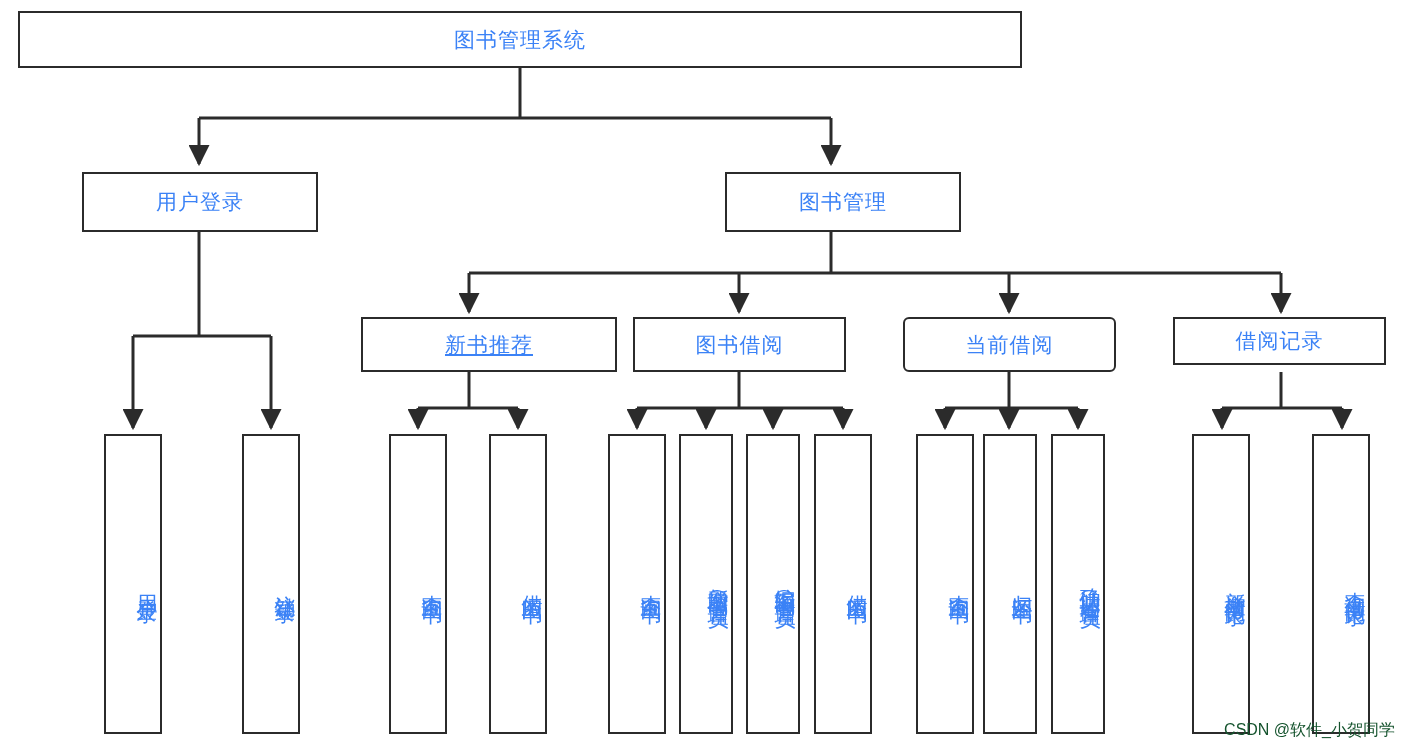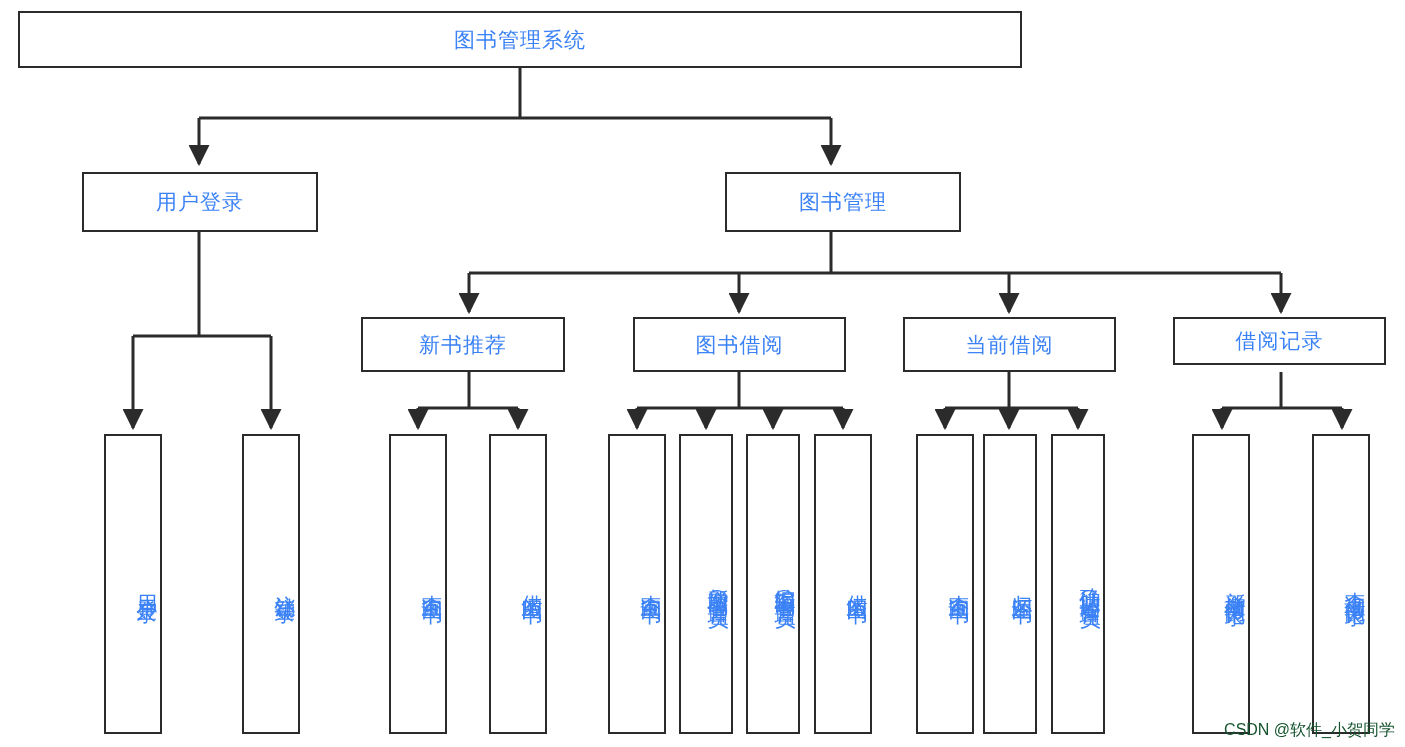--- a/index.html
+++ b/index.html
@@ -129,29 +129,29 @@
   </div>
 
   <div class="node horiz" style="left:82px; top:172px; width:236px; height:60px;">
     <span class="node-label">用户登录</span>
   </div>
 
   <div class="node horiz" style="left:713px; top:172px; width:236px; height:60px;margin-left:12px;">
     <span class="node-label">图书管理</span>
   </div>
 
-  <div class="node horiz" style="left:361px; top:317px; width:204px; height:55px;">
+  <div class="node horiz" style="left:361px; top:317px; width:256px; height:55px;text-decoration:underline;">
     <span class="node-label">新书推荐</span>
   </div>
 
   <div class="node horiz" style="left:633px; top:317px; width:213px; height:55px;">
     <span class="node-label">图书借阅</span>
   </div>
 
-  <div class="node horiz" style="left:903px; top:317px; width:213px; height:55px;">
+  <div class="node horiz" style="left:903px; top:317px; width:213px; height:55px;border-radius:6px;">
     <span class="node-label">当前借阅</span>
   </div>
 
   <div class="node horiz" style="left:1173px; top:317px; width:213px; height:48px;">
     <span class="node-label">借阅记录</span>
   </div>
 
   <div class="node vert" style="left:104px; top:434px; width:58px; height:300px;">
     <span class="node-label">用户登录</span>
   </div>

